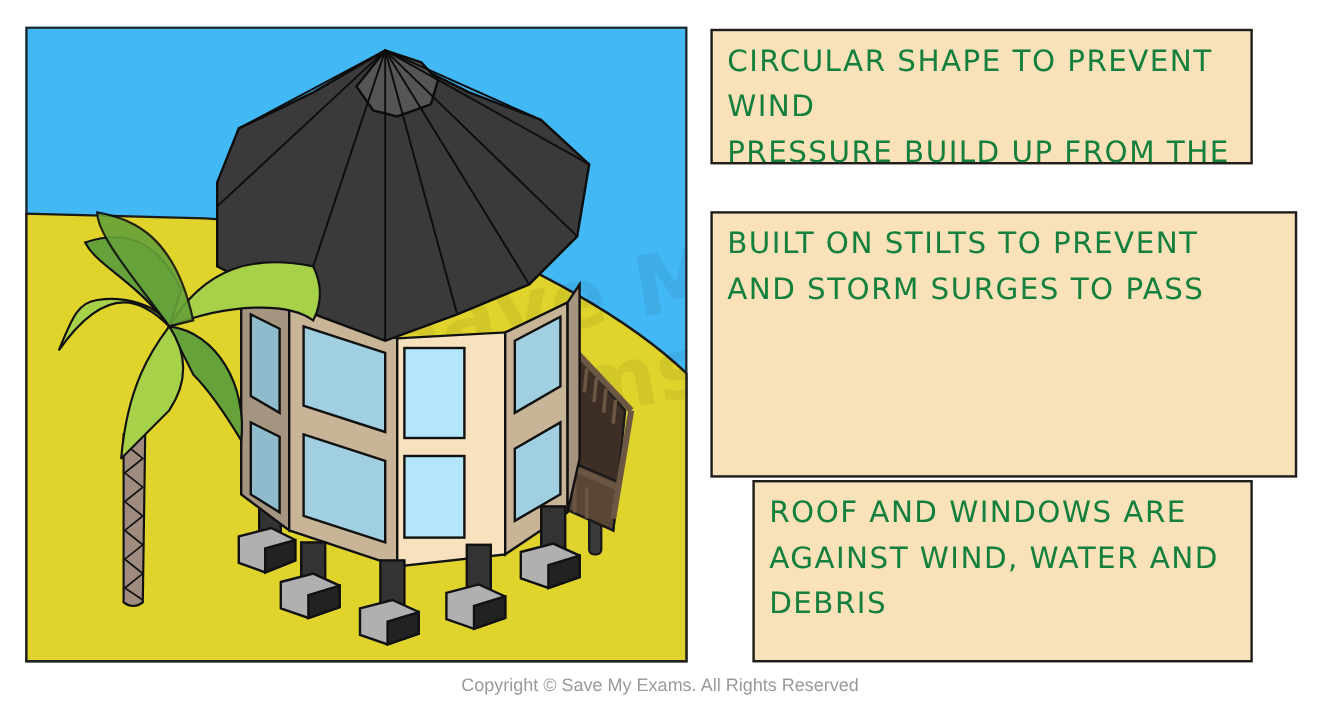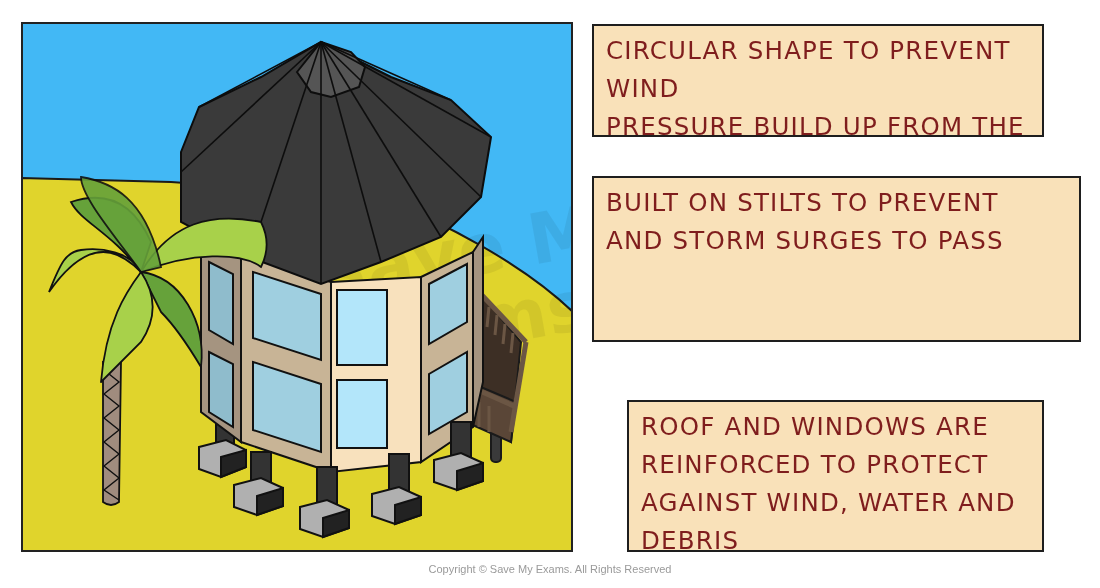--- a/index.html
+++ b/index.html
@@ -4,31 +4,31 @@
 <style>
   html, body { margin: 0; padding: 0; background: #ffffff; }
   body { width: 1100px; height: 588px; position: relative; overflow: hidden;
          font-family: "DejaVu Sans", sans-serif; }
   .illustration { position: absolute; left: 21px; top: 22px; width: 552px; height: 530px; }
   .illustration svg { display: block; }
   .note {
     position: absolute; box-sizing: border-box;
     background: #f9e1b9; border: 2px solid #1e1e1e;
     padding: 6px 10px 4px 12px;
-    color: #7f1d1d; font-size: 24.5px; line-height: 38px;
+    color: #15803d; font-size: 24.5px; line-height: 38px;
     letter-spacing: 1.2px; text-transform: uppercase;
     font-family: "DejaVu Sans", sans-serif;
   }
   .note .line { display: block; white-space: nowrap; }
   #note-1 { left: 592px; top: 24px; width: 452px; height: 113px; }
-  #note-2 { left: 592px; top: 176px; width: 489px; height: 166px; }
+  #note-2 { left: 592px; top: 176px; width: 489px; height: 222px; }
   #note-3 { left: 592px; top: 400px; width: 417px; height: 152px; margin-left: 35px; }
   .copyright {
     position: absolute; left: 0; width: 1100px; top: 563px;
-    text-align: center; font-size: 11px; color: #9a9a9a;
+    text-align: center; font-size: 15px; color: #9a9a9a;
     font-family: "Liberation Sans", sans-serif;
   }
 </style>
 </head>
 <body>
 
 <div class="illustration">
   <svg width="552" height="530" viewBox="0 0 552 530" xmlns="http://www.w3.org/2000/svg">
 
     <rect x="0" y="0" width="552" height="530" fill="#42b8f5"></rect>
@@ -143,18 +143,17 @@
   <span class="line">PRESSURE BUILD UP FROM THE</span>
 </div>
 
 <div id="note-2" class="note">
   <span class="line">BUILT ON STILTS TO PREVENT</span>
   <span class="line">AND STORM SURGES TO PASS</span>
 </div>
 
 <div id="note-3" class="note">
   <span class="line">ROOF AND WINDOWS ARE</span>
-  <span class="line">REINFORCED TO PROTECT</span>
   <span class="line">AGAINST WIND, WATER AND</span>
   <span class="line">DEBRIS</span>
 </div>
 
 <div class="copyright">Copyright © Save My Exams. All Rights Reserved</div>
 
 </body></html>

